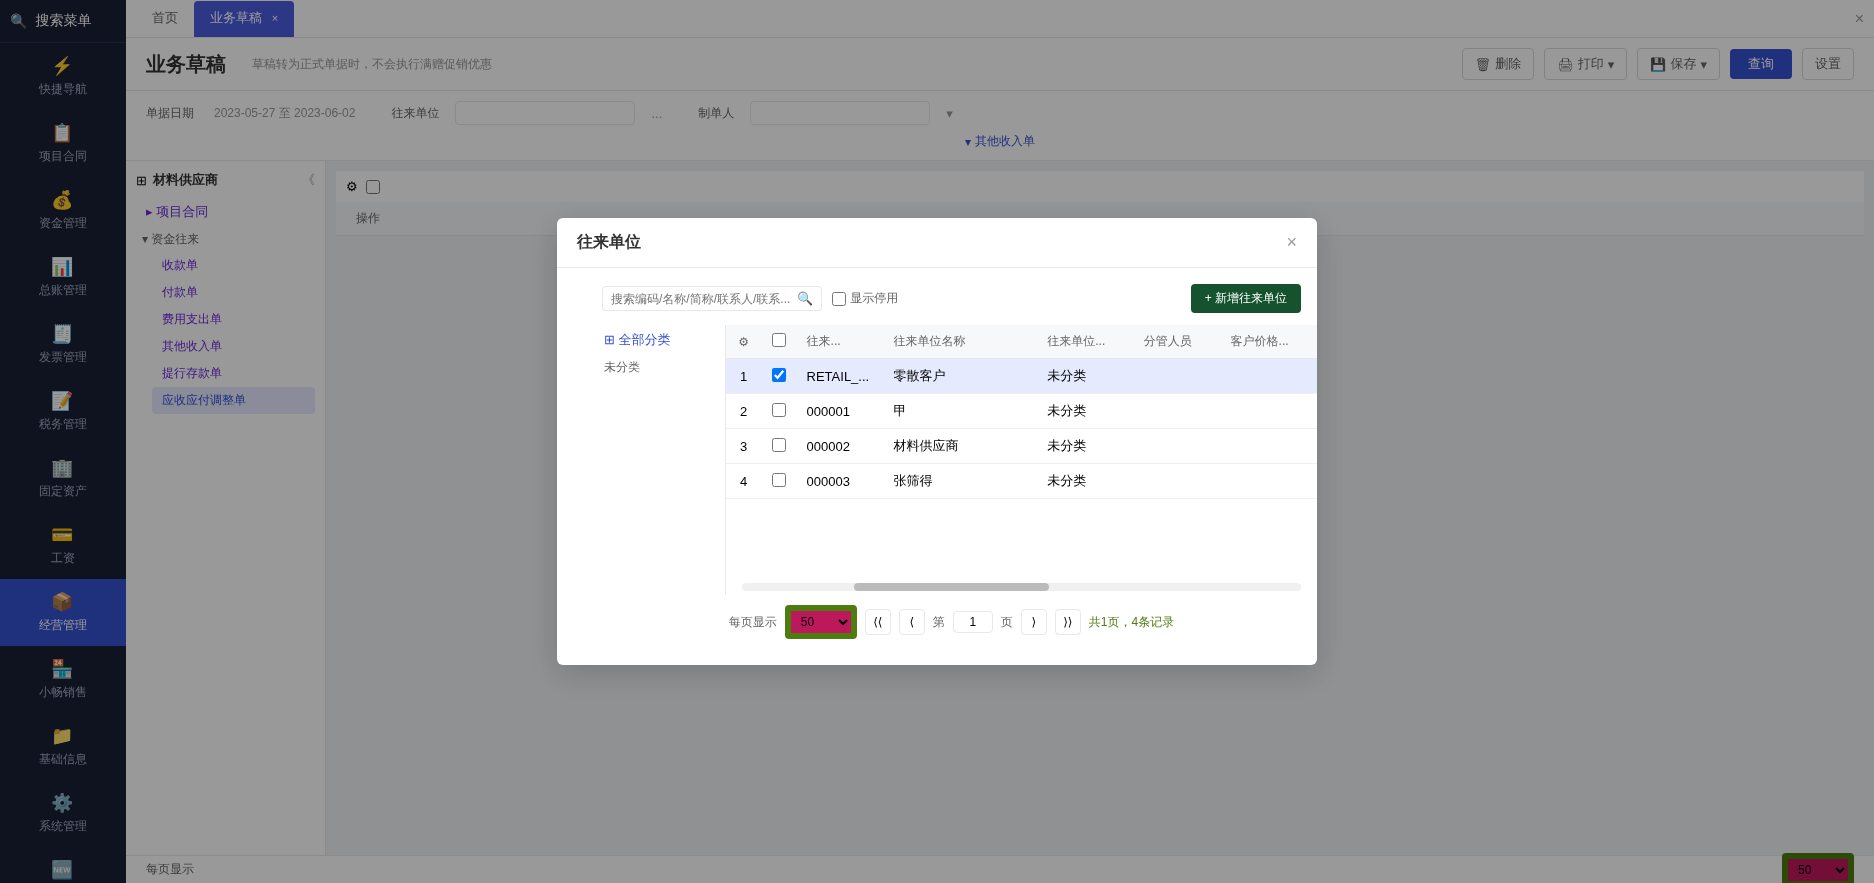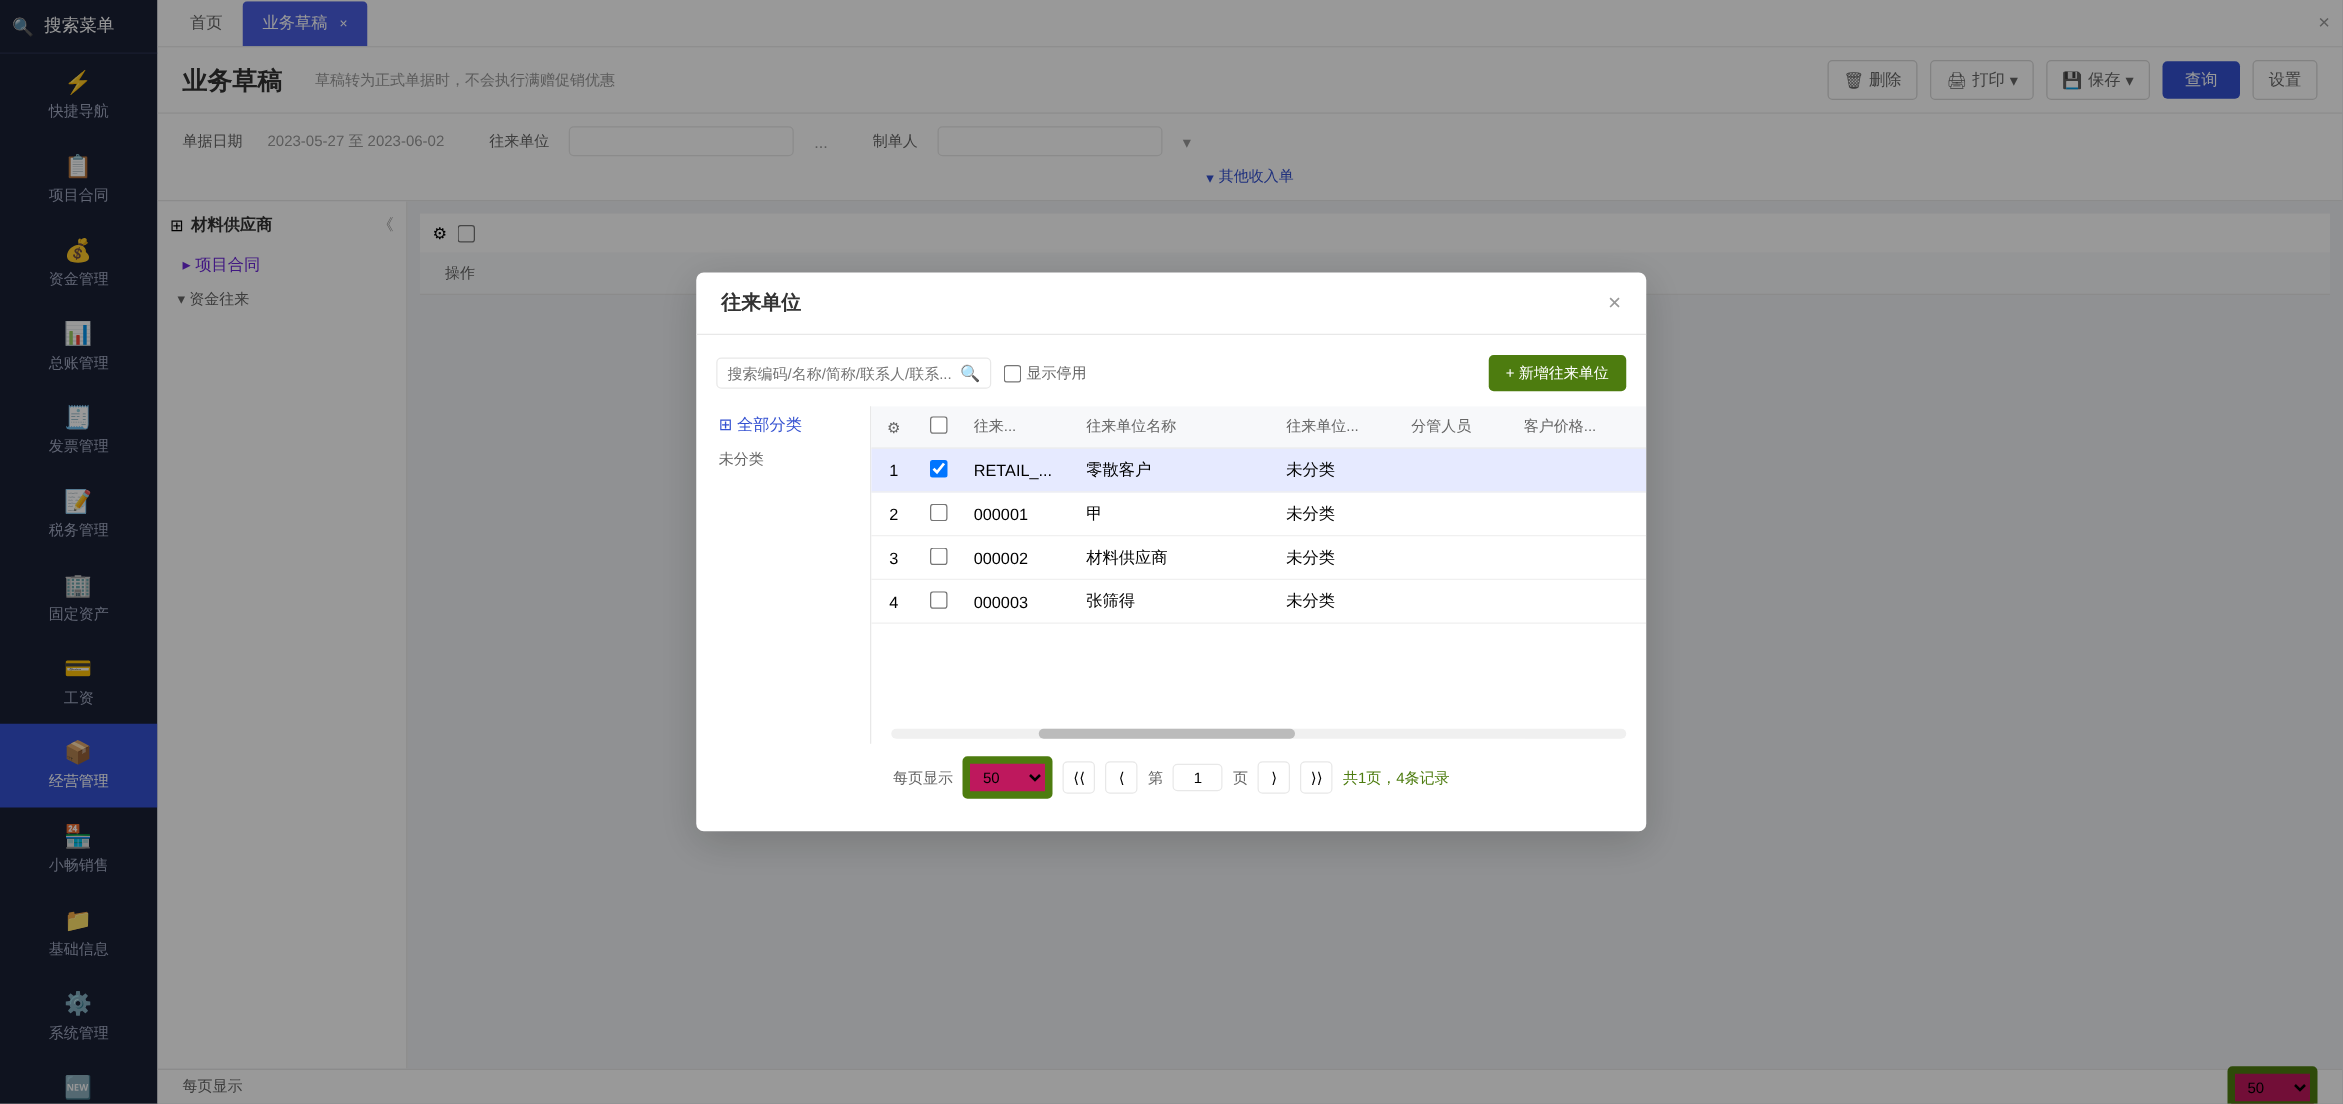--- a/index.html
+++ b/index.html
@@ -73,30 +73,30 @@
     .table-head { display: flex; align-items: center; background: #f7f8fa; padding: 8px 10px; border-bottom: 1px solid #e8e8e8; font-size: 12px; color: #666; }
 
     
     .overlay { position: fixed; top: 0; left: 0; width: 100%; height: 100%; background: rgba(0,0,0,0.4); z-index: 100; display: flex; align-items: center; justify-content: center; }
 
     
     .dialog { background: #fff; border-radius: 6px; width: 760px; box-shadow: 0 8px 32px rgba(0,0,0,0.18); z-index: 101; overflow: hidden; }
     .dialog-header { display: flex; align-items: center; justify-content: space-between; padding: 14px 20px; border-bottom: 1px solid #e8e8e8; }
     .dialog-title { font-size: 16px; font-weight: bold; color: #333; }
     .dialog-close { cursor: pointer; color: #999; font-size: 18px; }
-    .dialog-body { padding: 16px 0; }
+    .dialog-body { padding: 16px 0; margin-left: 29px; }
     .dialog-footer { display: flex; justify-content: flex-end; gap: 10px; padding: 12px 20px; border-top: 1px solid #e8e8e8; }
 
     
     .dialog-toolbar { display: flex; align-items: center; justify-content: space-between; padding: 0 16px 12px; }
     .dialog-toolbar-left { display: flex; align-items: center; gap: 10px; }
     .search-box { display: flex; align-items: center; border: 1px solid #e8e8e8; border-radius: 4px; padding: 4px 8px; gap: 6px; min-width: 220px; }
     .search-box input { border: none; outline: none; font-size: 12px; width: 160px; }
     .show-disabled { display: flex; align-items: center; gap: 4px; font-size: 12px; color: #666; }
-    .btn-add { background: #4d7c0f; color: #fff; border: none; padding: 6px 14px; border-radius: 4px; cursor: pointer; font-size: 12px; display: flex; align-items: center; gap: 4px; }
+    .btn-add { background: #14532d; color: #fff; border: none; padding: 6px 14px; border-radius: 4px; cursor: pointer; font-size: 12px; display: flex; align-items: center; gap: 4px; }
 
     
     .dialog-split { display: flex; }
     .dialog-tree { width: 140px; border-right: 1px solid #e8e8e8; padding: 0 10px; }
     .tree-item { padding: 6px 8px; font-size: 13px; cursor: pointer; border-radius: 4px; color: #3451d1; }
     .tree-sub { padding: 4px 8px; font-size: 12px; color: #666; cursor: pointer; }
 
     
     .dialog-table { flex: 1; overflow: hidden; }
     .dtable-head { display: flex; align-items: center; background: #f7f8fa; border-bottom: 1px solid #e8e8e8; padding: 8px 0; font-size: 12px; color: #666; }
@@ -271,20 +271,40 @@
           </span>
           <span class="panel-toggle">《</span>
         </div>
         <div class="menu-item">
           <span>▸ </span>
           <span>项目合同</span>
         </div>
         <div class="menu-group">
           <span>▾ </span>
           <span>资金往来</span>
+        </div>
+        <div class="menu-sub">
+          <div class="menu-item">
+            <span>收款单</span>
+          </div>
+          <div class="menu-item">
+            <span>付款单</span>
+          </div>
+          <div class="menu-item">
+            <span>费用支出单</span>
+          </div>
+          <div class="menu-item">
+            <span>其他收入单</span>
+          </div>
+          <div class="menu-item">
+            <span>提行存款单</span>
+          </div>
+          <div class="menu-item active">
+            <span>应收应付调整单</span>
+          </div>
         </div>
       </div>
 
       <div class="main-panel">
         <div class="table-area">
           <div class="table-toolbar">
             <span>⚙</span>
             <input type="checkbox" style="">
           </div>
           <div class="table-head">

